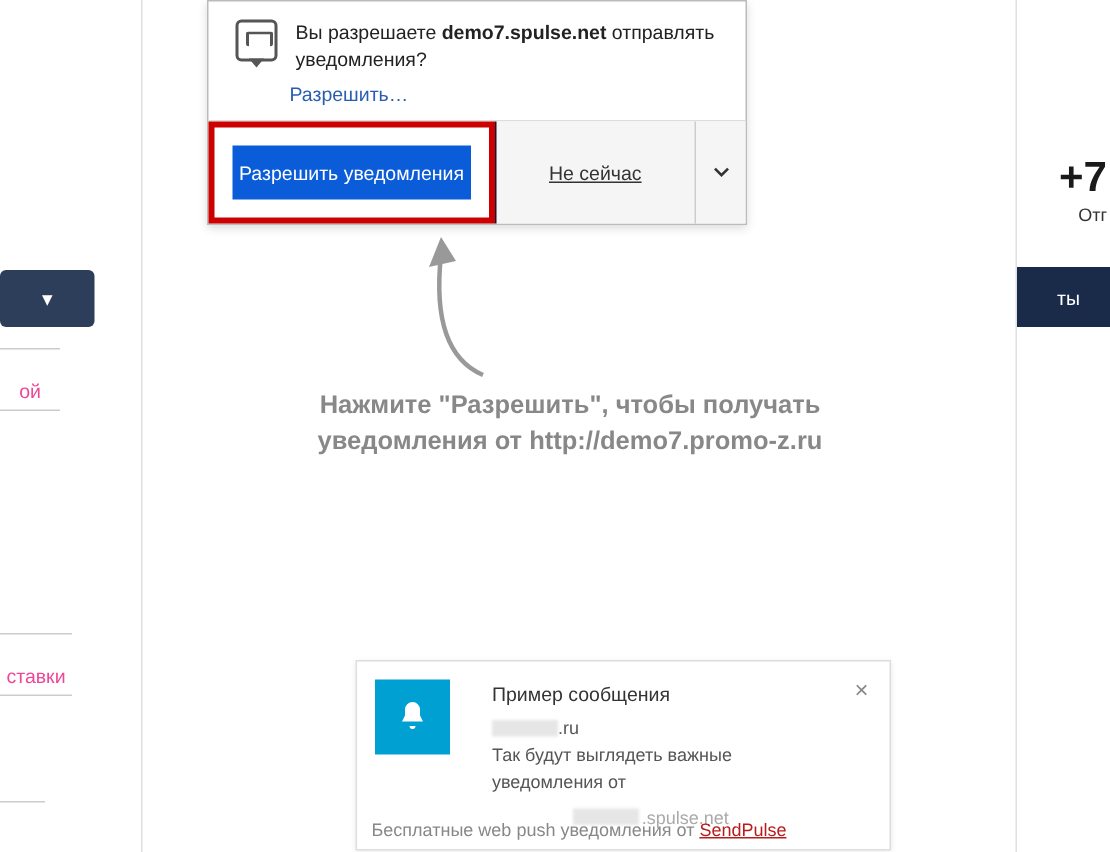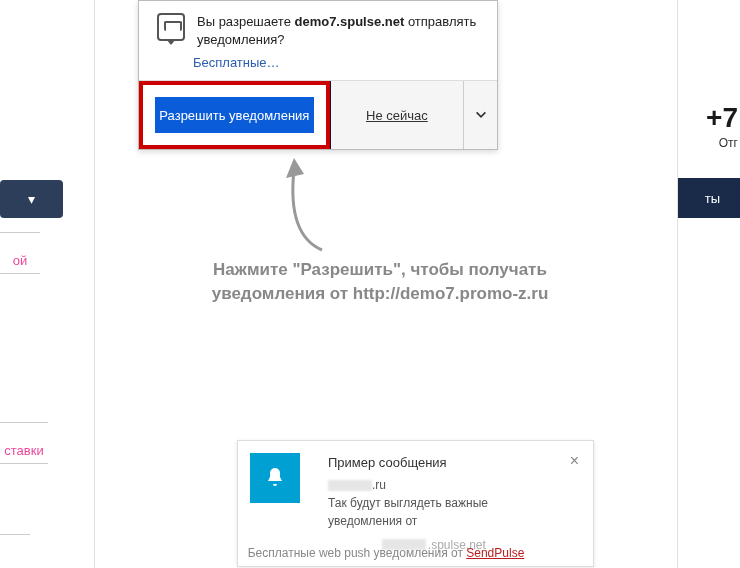--- a/index.html
+++ b/index.html
@@ -277,21 +277,21 @@
 
 <div class="modal-area"></div>
 
 <div class="perm-prompt">
   <div class="perm-body">
     <div class="perm-icon"></div>
     <div class="perm-text">
       <span>Вы разрешаете </span><b>demo7.spulse.net</b><span> отправлять уведомления?</span>
     </div>
   </div>
-  <div class="perm-more">Бесплатные…</div>
+  <div class="perm-more">Разрешить…</div>
   <div class="perm-buttons">
     <div class="allow-highlight">
       <div class="allow-btn">Разрешить уведомления</div>
     </div>
     <div class="nn-btn">Не сейчас</div>
     <div class="nn-chev">
       <svg viewBox="0 0 16 16">
           <path d="M3 5l5 5 5-5" stroke="#333" stroke-width="2" fill="none"></path>
         </svg>
     </div>

